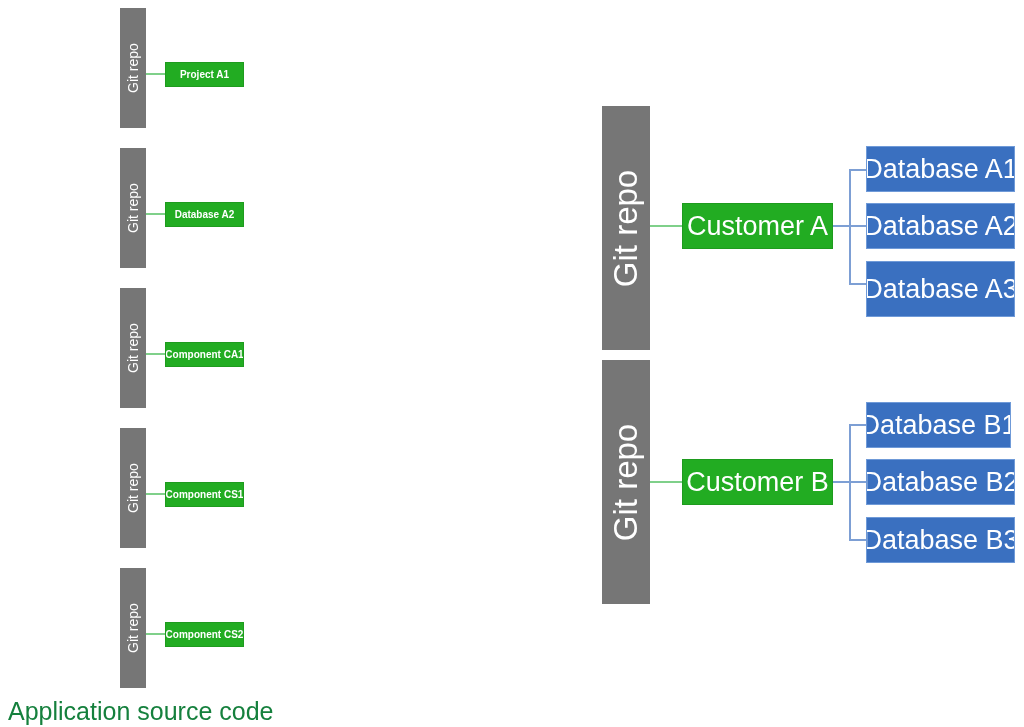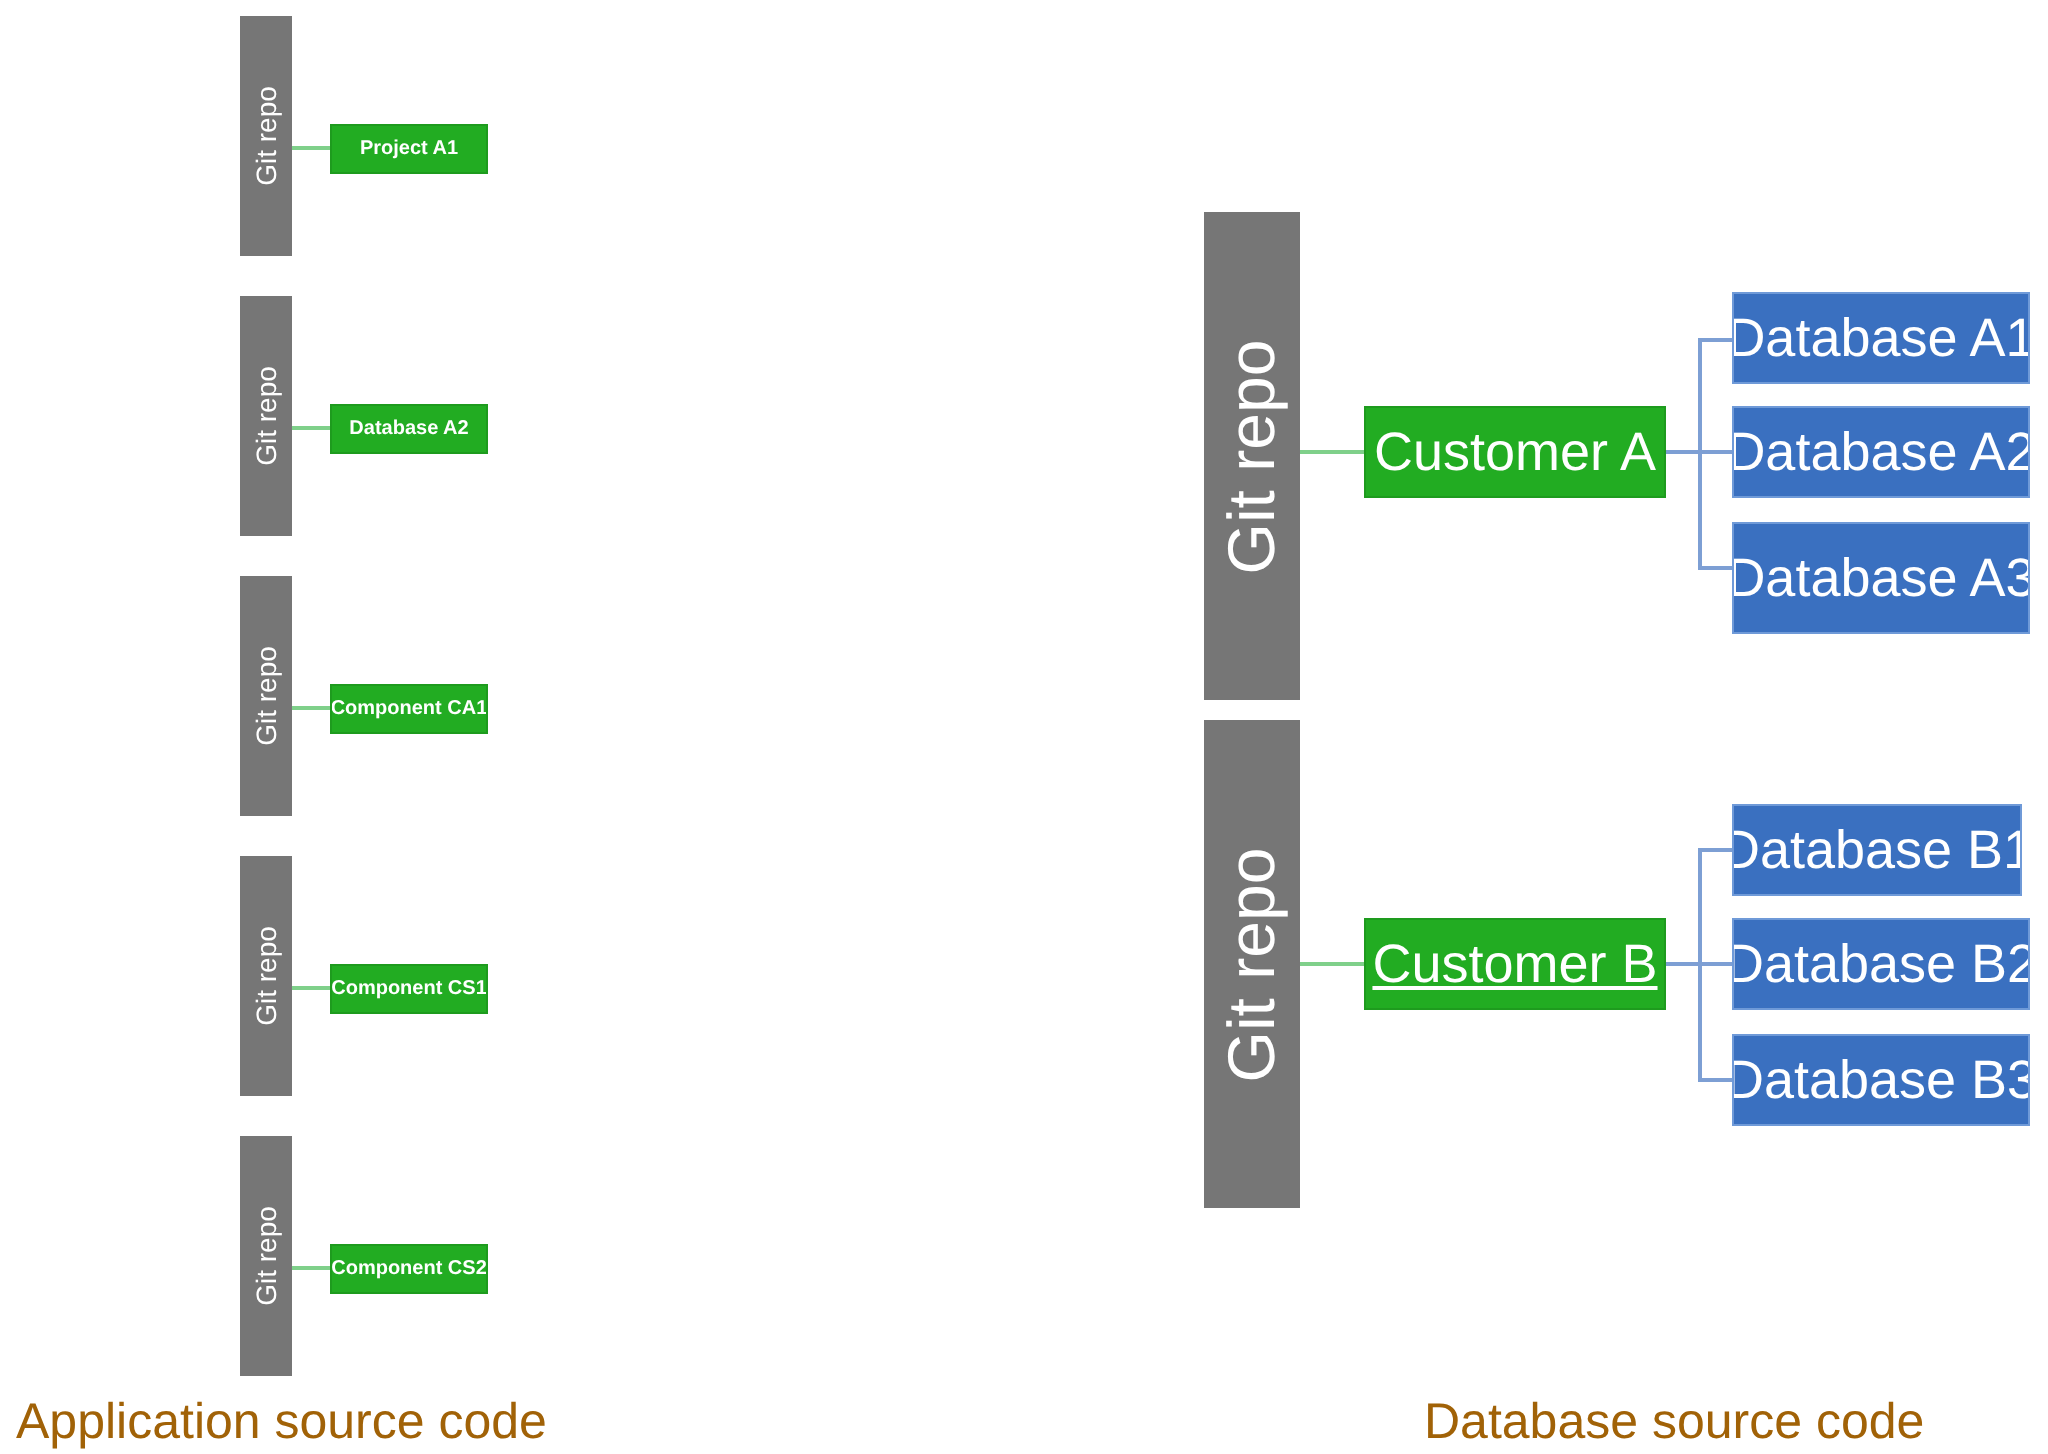--- a/index.html
+++ b/index.html
@@ -87,21 +87,21 @@
     background: #7fd08a;
   }
   .conn-blue {
     position: absolute;
     background: #7d9fd4;
   }
 
   
   .caption {
     position: absolute;
-    color: #a16207;
+    color: #15803d;
     font-size: 25px;
     white-space: nowrap;
   }
 </style>
 </head>
 <body>
 
 <div id="canvas">
 
   <div class="git-bar small" style="left:120px; top:8px; width:26px; height:120px;">
@@ -149,27 +149,26 @@
   <div class="conn-blue" style="left:849px; top:283px; width:18px; height:2px;"></div>
 
   <div class="blue-box" style="left:866px; top:146px; width:149px; height:46px;">Database A1</div>
   <div class="blue-box" style="left:866px; top:203px; width:149px; height:46px;">Database A2</div>
   <div class="blue-box" style="left:866px; top:261px; width:149px; height:56px;">Database A3</div>
 
   <div class="git-bar large" style="left:602px; top:360px; width:48px; height:244px;">
     <span class="git-label">Git repo</span>
   </div>
   <div class="conn-green" style="left:650px; top:481px; width:32px; height:2px;"></div>
-  <div class="green-box large" style="left:682px; top:459px; width:151px; height:46px;text-decoration:underline;">Customer B</div>
+  <div class="green-box large" style="left:682px; top:459px; width:151px; height:46px;">Customer B</div>
 
   <div class="conn-blue" style="left:833px; top:481px; width:34px; height:2px;"></div>
   <div class="conn-blue" style="left:849px; top:424px; width:2px; height:117px;"></div>
   <div class="conn-blue" style="left:849px; top:424px; width:18px; height:2px;"></div>
   <div class="conn-blue" style="left:849px; top:481px; width:18px; height:2px;"></div>
   <div class="conn-blue" style="left:849px; top:539px; width:18px; height:2px;"></div>
 
   <div class="blue-box" style="left:866px; top:402px; width:145px; height:46px;">Database B1</div>
   <div class="blue-box" style="left:866px; top:459px; width:149px; height:46px;">Database B2</div>
   <div class="blue-box" style="left:866px; top:517px; width:149px; height:46px;">Database B3</div>
 
-  <div class="caption" style="left:712px; top:697px;">Database source code</div>
 
 </div>
 
 </body></html>

